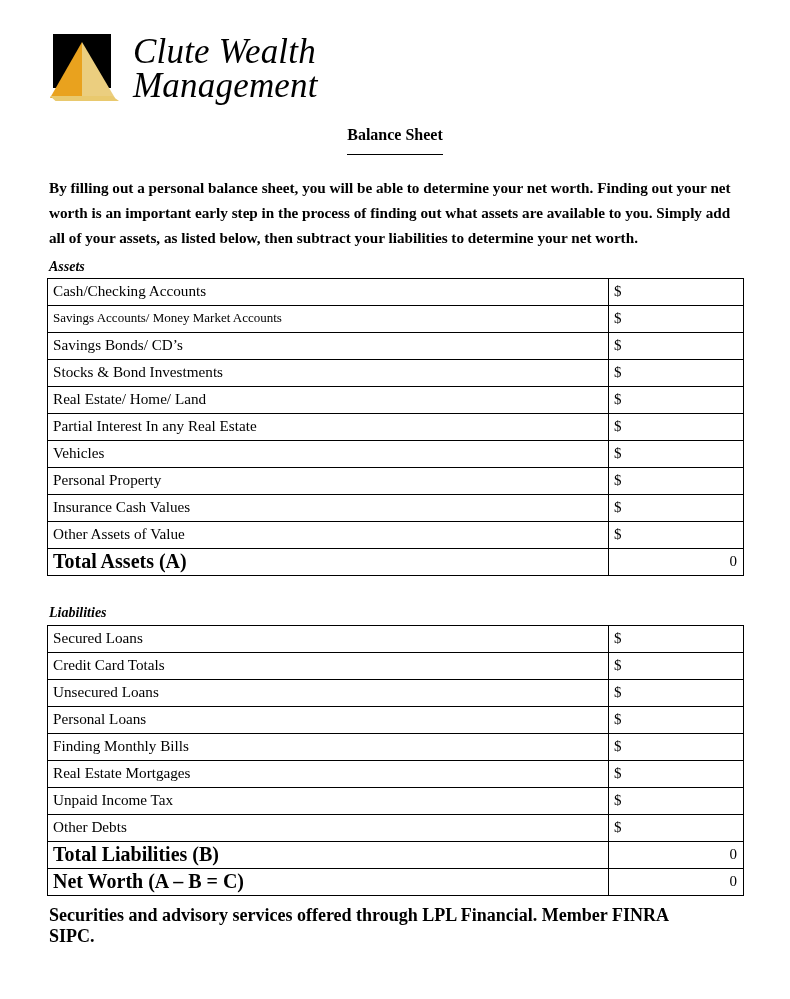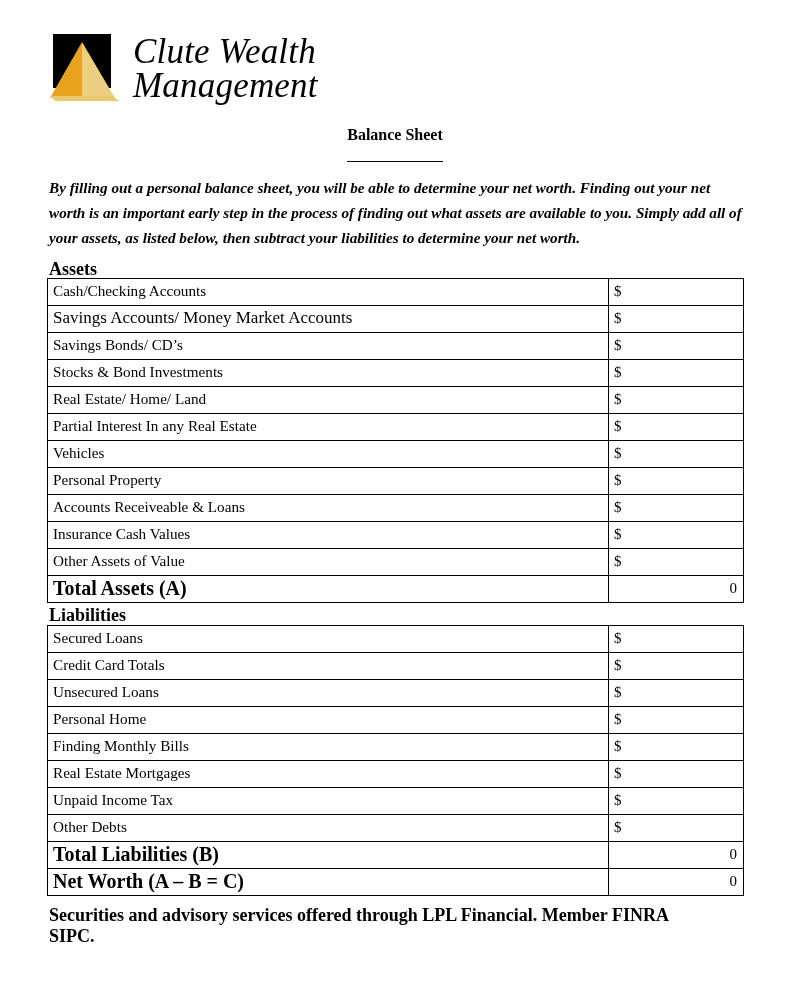--- a/index.html
+++ b/index.html
@@ -89,45 +89,45 @@
     left: 0;
     top: 126px;
     width: 790px;
     text-align: center;
     font-family: "Liberation Serif", "DejaVu Serif", serif;
     font-weight: bold;
     font-size: 16px;
   }
   .doc-title span {
     border-bottom: 1.4px solid #000;
-    padding-bottom: 18px;
+    padding-bottom: 11px;
     text-align: right;
   }
 
   
   .intro {
     position: absolute;
     left: 49px;
     top: 175px;
     width: 700px;
     font-family: "Liberation Serif", "DejaVu Serif", serif;
-    font-style: italic;
     font-weight: bold;
     font-size: 15.2px;
     line-height: 25px;
     text-align: left;
   }
 
   
   .section-heading {
     position: absolute;
     left: 49px;
     font-family: "Liberation Serif", "DejaVu Serif", serif;
     font-weight: bold;
-    font-size: 18px;
+    font-size: 14px;
+    font-style: italic;
   }
   #assets-heading { top: 259px; }
   #liabilities-heading { top: 605px; }
 
   
   .sheet-table {
     position: absolute;
     left: 47px;
     width: 696px;
     border-collapse: collapse;
@@ -143,21 +143,21 @@
     font-family: "Liberation Serif", "DejaVu Serif", serif;
     font-size: 15px;
     vertical-align: middle;
     overflow: hidden;
     white-space: nowrap;
   }
   .col-label { width: 561px; }
   .col-value { width: 135px; }
 
   td.label-cell { font-size: 15.2px; }
-  td.label-cell.big { font-size: 17px; }
+  td.label-cell.big { font-size: 13px; }
   td.value-cell { text-align: left; }
   td.total-label {
     font-weight: bold;
     font-size: 20px;
   }
   td.total-value {
     text-align: right;
     font-size: 15px;
     padding-right: 6px;
   }
@@ -230,24 +230,20 @@
       </tr>
       <tr>
         <td class="label-cell">Vehicles</td>
         <td class="value-cell">$</td>
       </tr>
       <tr>
         <td class="label-cell">Personal Property</td>
         <td class="value-cell">$</td>
       </tr>
       <tr>
-        <td class="label-cell">Accounts Receiveable &amp; Loans</td>
-        <td class="value-cell">$</td>
-      </tr>
-      <tr>
         <td class="label-cell">Insurance Cash Values</td>
         <td class="value-cell">$</td>
       </tr>
       <tr>
         <td class="label-cell">Other Assets of Value</td>
         <td class="value-cell">$</td>
       </tr>
       <tr>
         <td class="total-label">Total Assets (A)</td>
         <td class="total-value">0</td>
@@ -269,21 +265,21 @@
       </tr>
       <tr>
         <td class="label-cell">Credit Card Totals</td>
         <td class="value-cell">$</td>
       </tr>
       <tr>
         <td class="label-cell">Unsecured Loans</td>
         <td class="value-cell">$</td>
       </tr>
       <tr>
-        <td class="label-cell">Personal Home</td>
+        <td class="label-cell">Personal Loans</td>
         <td class="value-cell">$</td>
       </tr>
       <tr>
         <td class="label-cell">Finding Monthly Bills</td>
         <td class="value-cell">$</td>
       </tr>
       <tr>
         <td class="label-cell">Real Estate Mortgages</td>
         <td class="value-cell">$</td>
       </tr>

